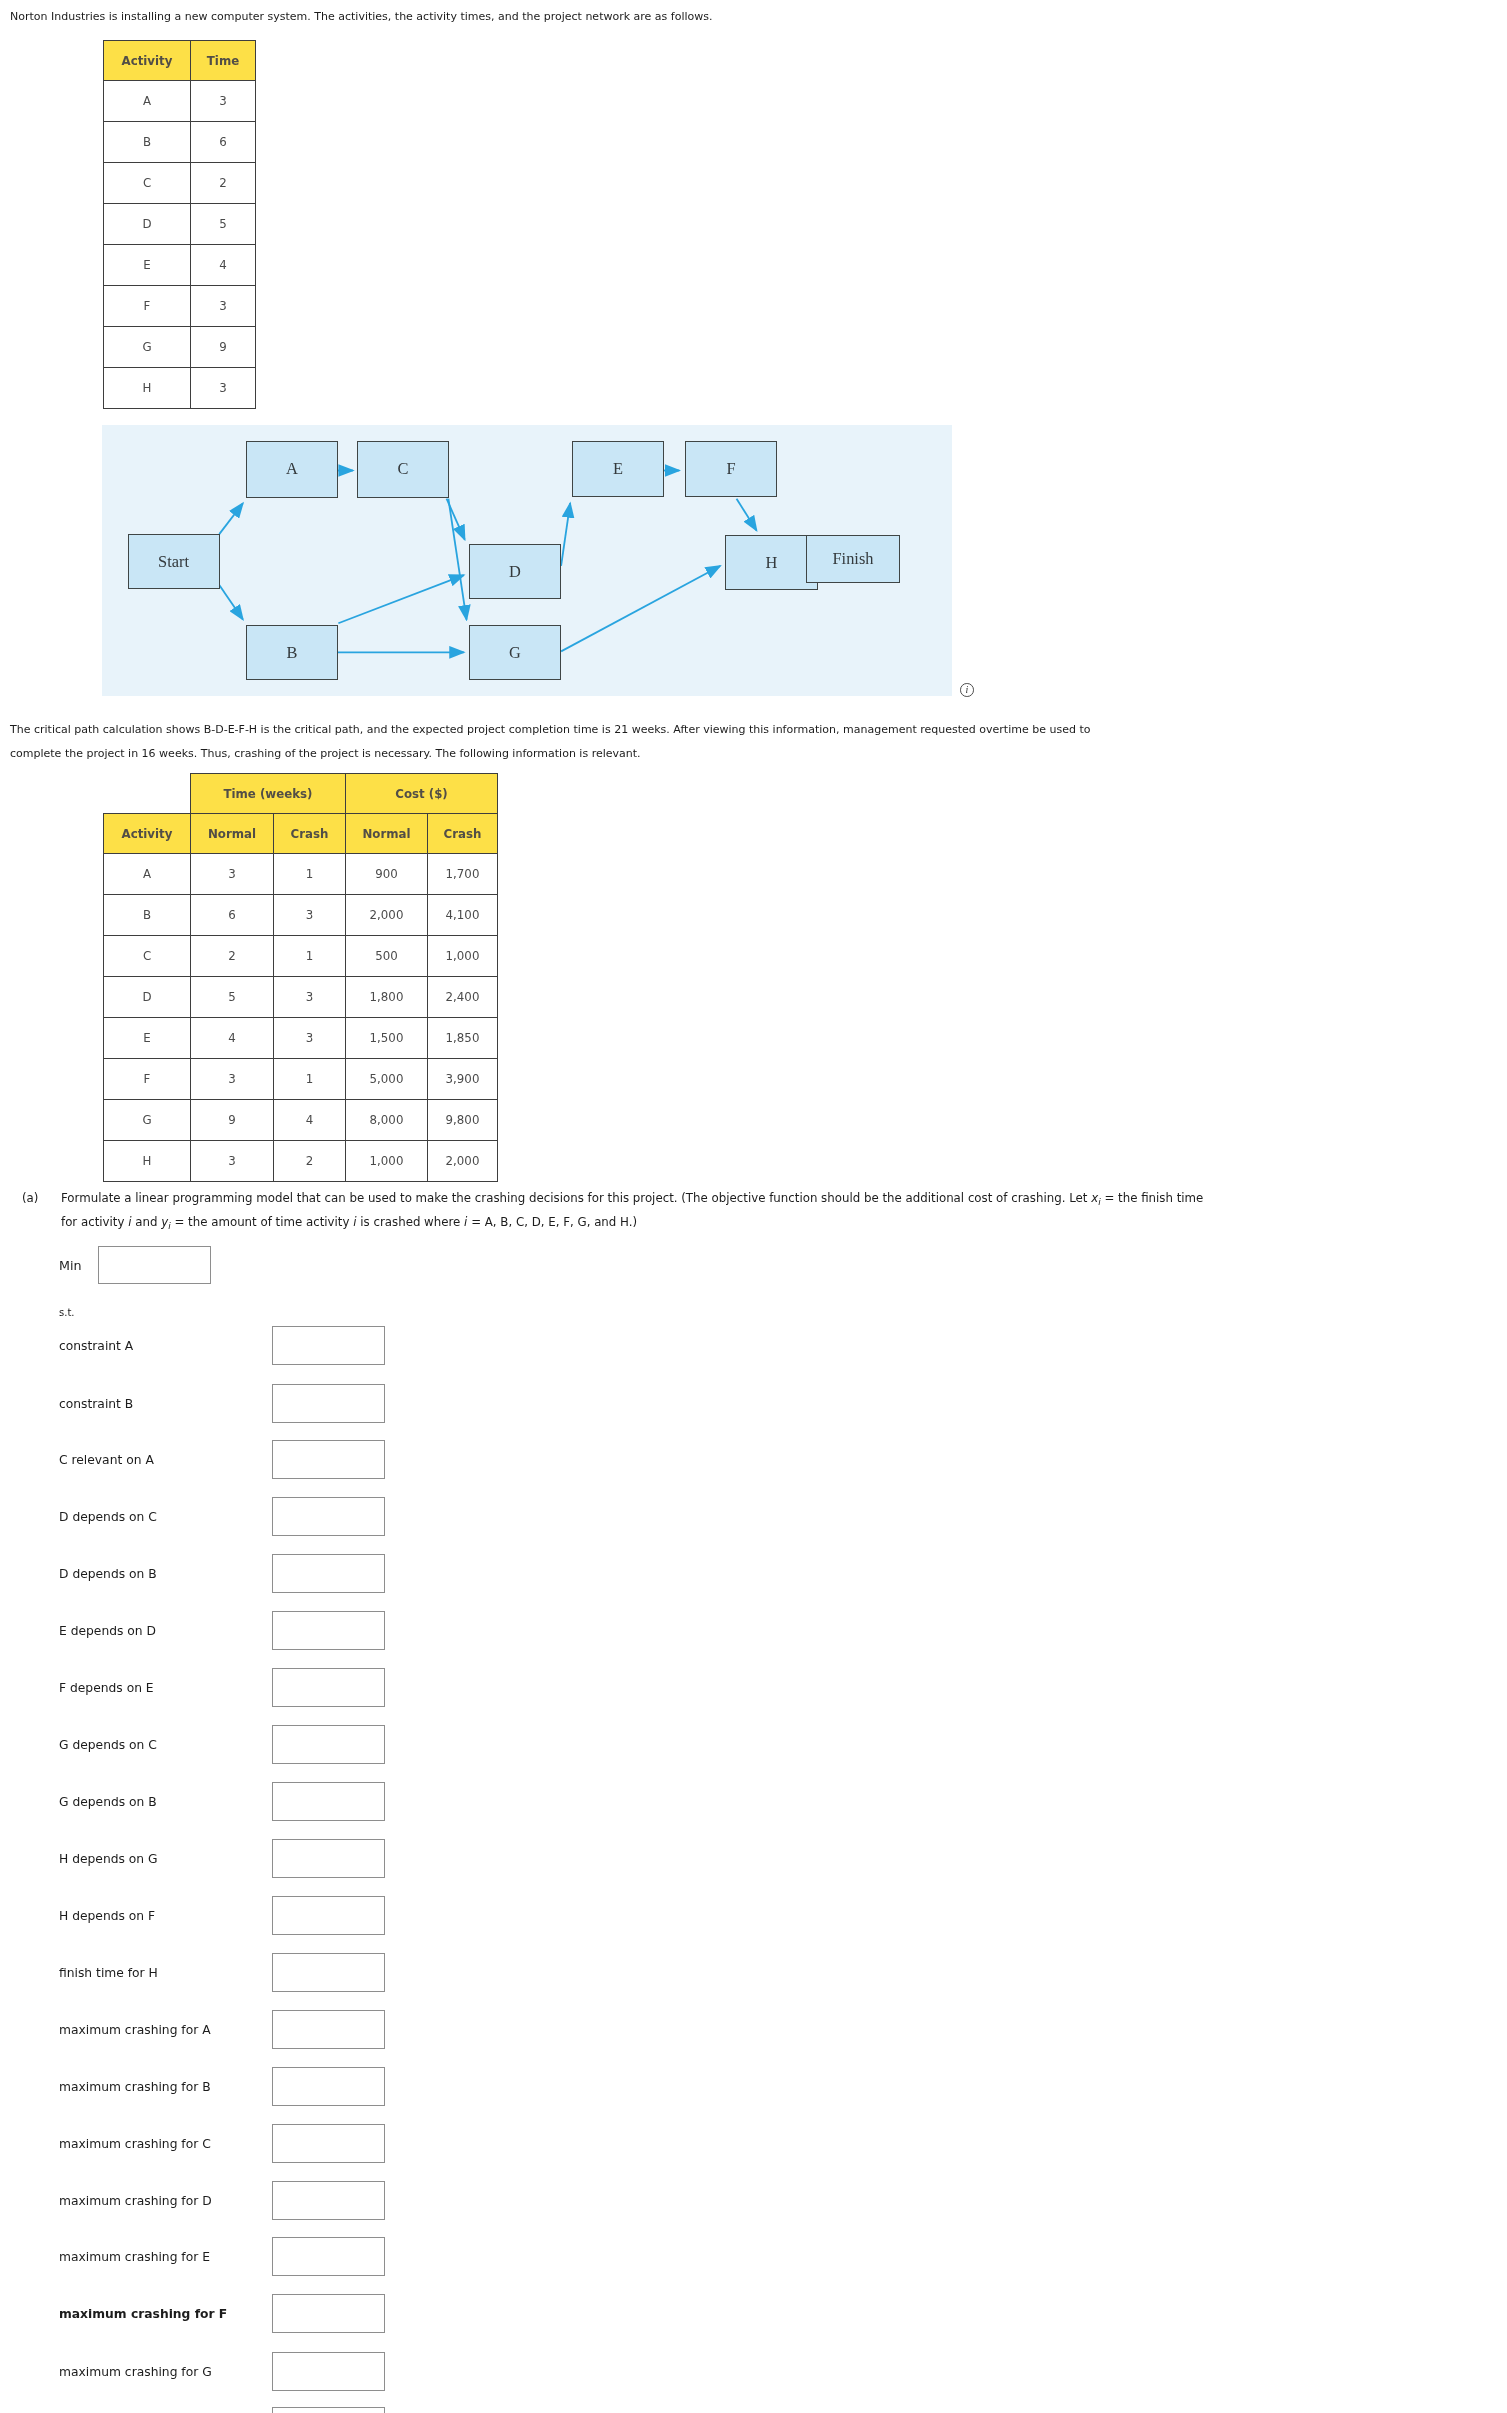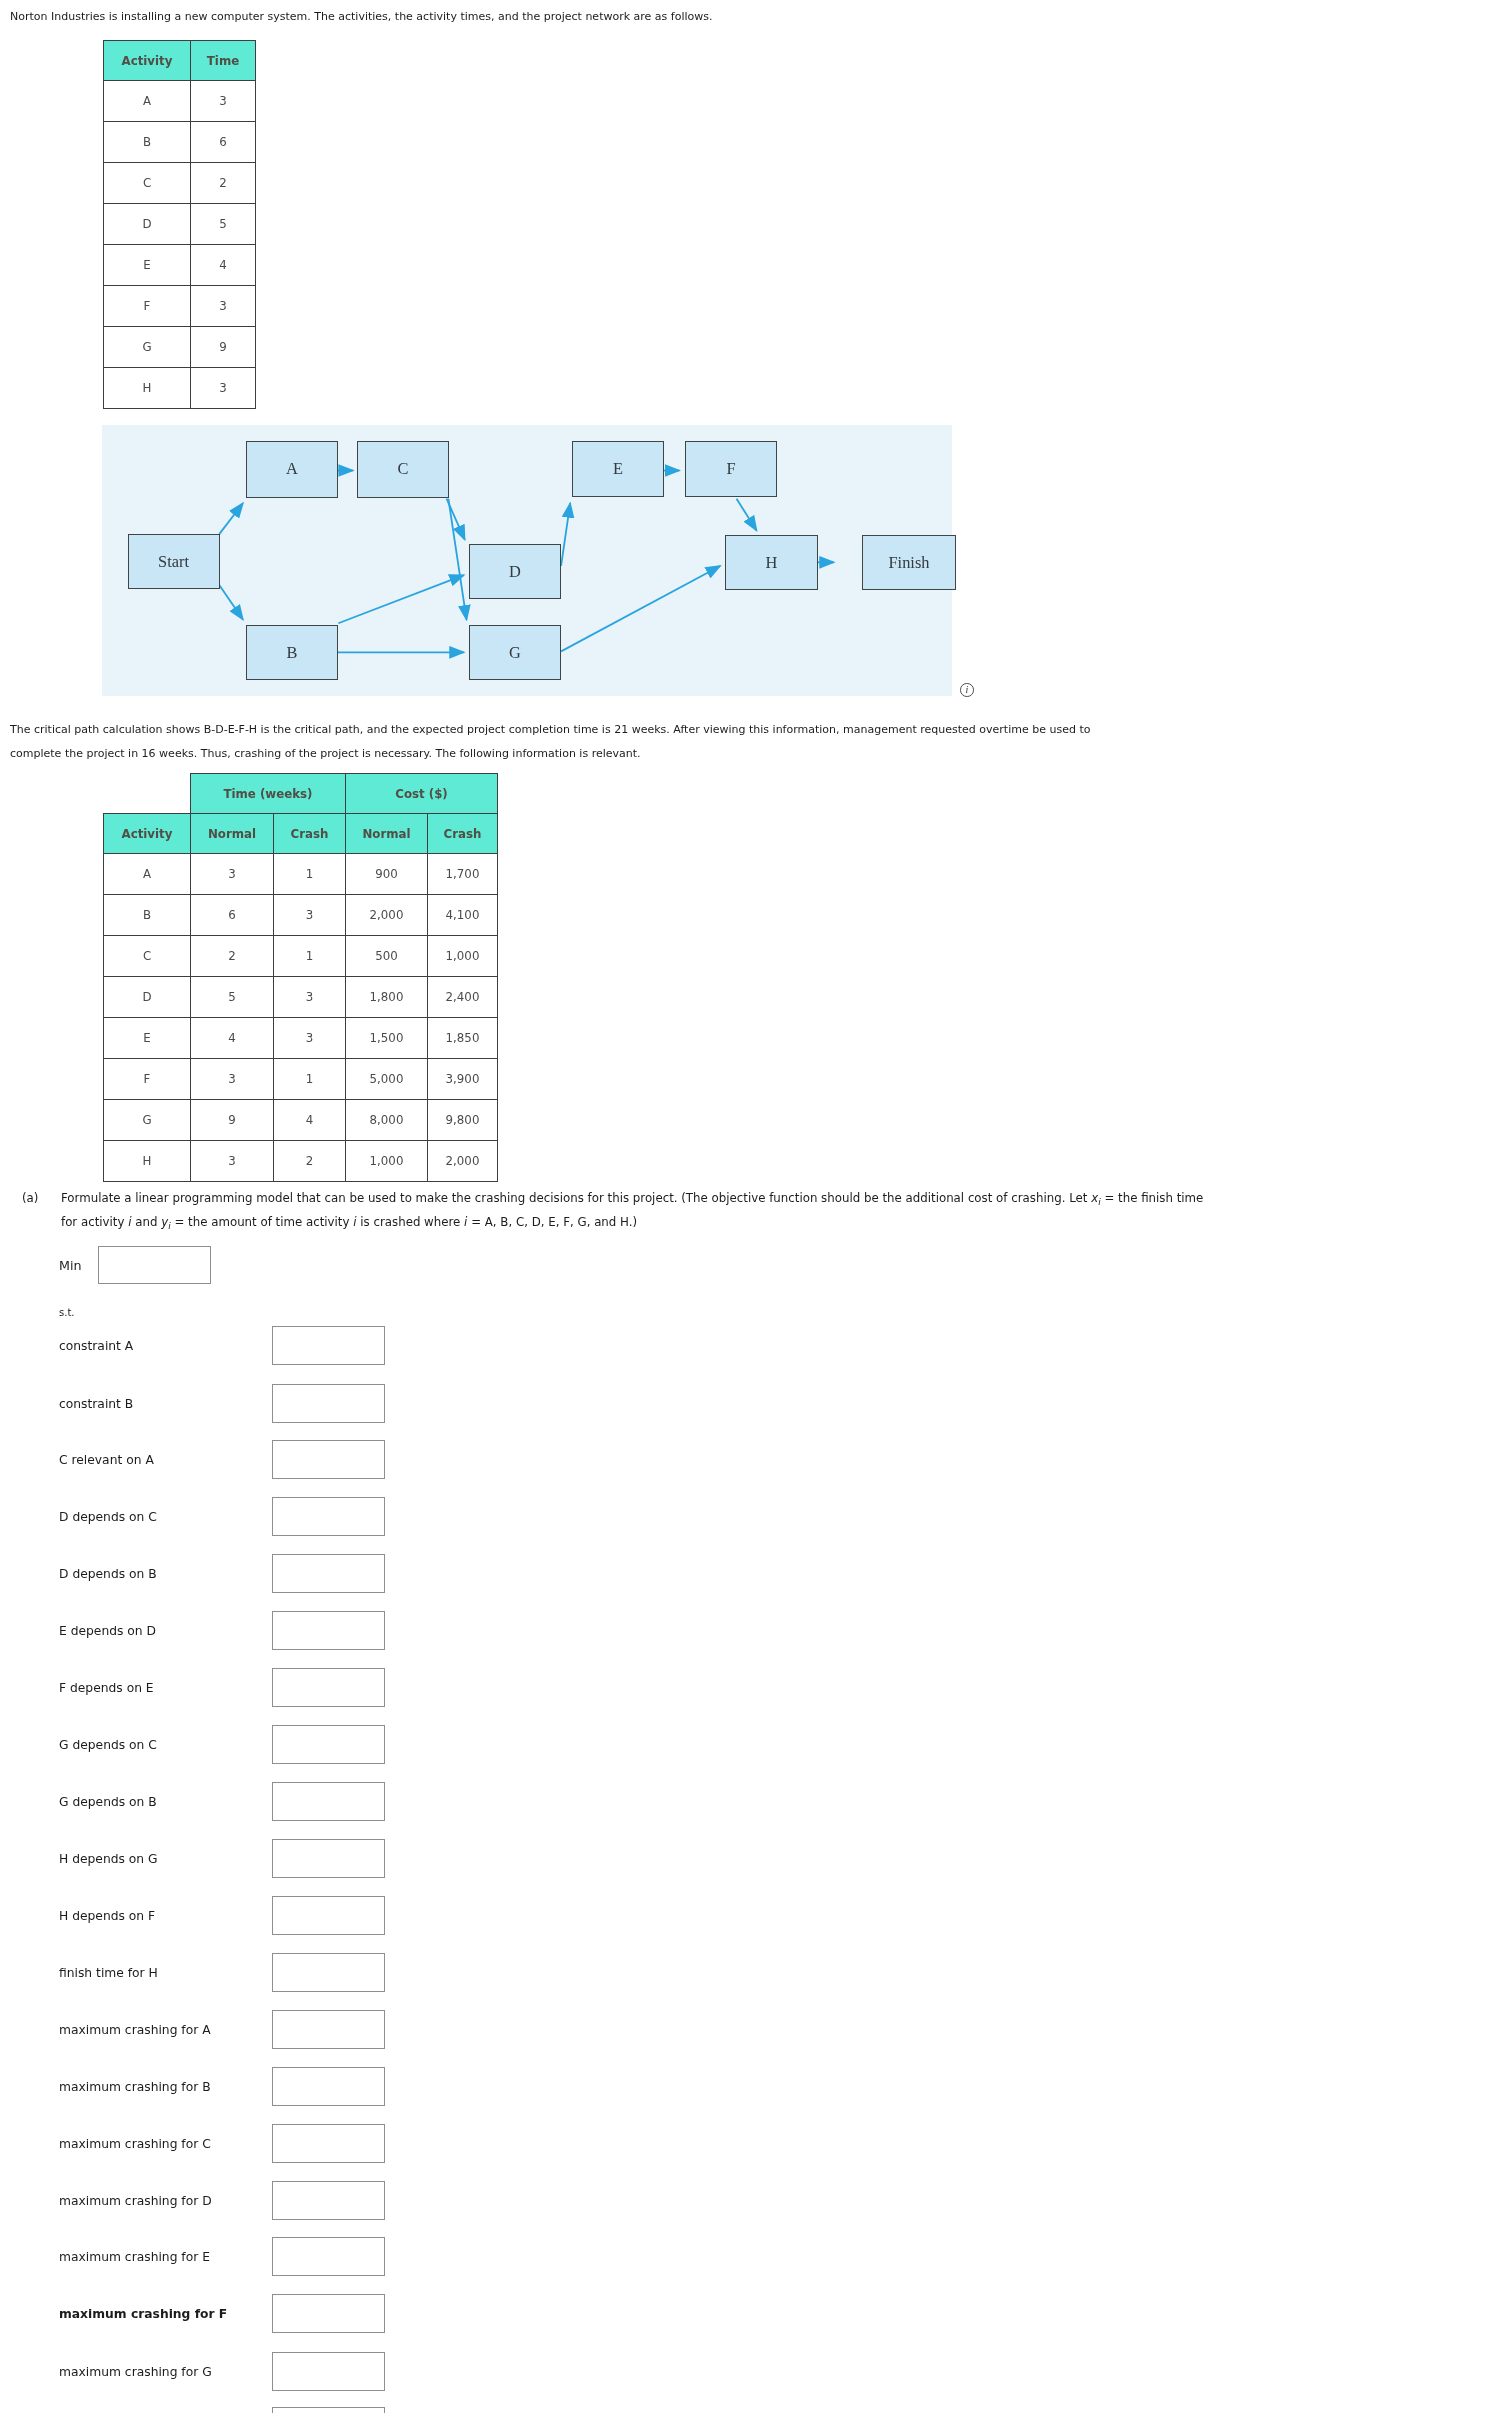--- a/index.html
+++ b/index.html
@@ -9,21 +9,21 @@
     color:#1c1c1c;
   }
   .para{position:absolute;font-size:11px;line-height:23.6px;color:#1c1c1c;white-space:nowrap;}
   
   table{border-collapse:collapse;table-layout:fixed;}
   .data-table td,.data-table th{
     border:0.9px solid #3e3e3e;text-align:center;vertical-align:middle;
     font-size:11.8px;color:#4a4a4a;padding:0;
   }
   .data-table th{
-    background:#5eead4;color:#524e46;font-weight:bold;
+    background:#fde047;color:#524e46;font-weight:bold;
   }
   .data-table td.blank{border:none;background:#ffffff;}
   #activity-table{position:absolute;left:103px;top:40px;}
   #crash-table{position:absolute;left:103px;top:773px;}
   #activity-table tr{height:41px;}
   #activity-table tr.hdr{height:40px;}
   #crash-table tr{height:41px;}
   #crash-table tr.hdr{height:40px;}
   
   #network-panel{
@@ -136,21 +136,21 @@
       <line x1="787" y1="151" x2="805" y2="151" marker-end="url(#ah)"></line>
     </g>
   </svg>
   <div class="node" style="left:25.5px;top:109px;width:92px;height:55px;">Start</div>
   <div class="node" style="left:144px;top:15.5px;width:92px;height:57px;">A</div>
   <div class="node" style="left:255px;top:15.5px;width:92px;height:57px;">C</div>
   <div class="node" style="left:470px;top:16.4px;width:92px;height:56px;">E</div>
   <div class="node" style="left:583px;top:16.4px;width:92px;height:56px;">F</div>
   <div class="node" style="left:367px;top:119px;width:92px;height:55px;">D</div>
   <div class="node" style="left:623px;top:110px;width:93px;height:55px;">H</div>
-  <div class="node" style="left:760px;top:110px;width:94px;height:55px;">Finish</div>
+  <div class="node" style="left:704px;top:110px;width:94px;height:48px;">Finish</div>
   <div class="node" style="left:144px;top:200px;width:92px;height:55px;">B</div>
   <div class="node" style="left:367px;top:200px;width:92px;height:55px;">G</div>
 </div>
 
 <div class="info-icon">i</div>
 
 <div class="para" style="left:10px;top:718px;">
   <div>The critical path calculation shows B-D-E-F-H is the critical path, and the expected project completion time is 21 weeks. After viewing this information, management requested overtime be used to</div>
   <div>complete the project in 16 weeks. Thus, crashing of the project is necessary. The following information is relevant.</div>
 </div>

